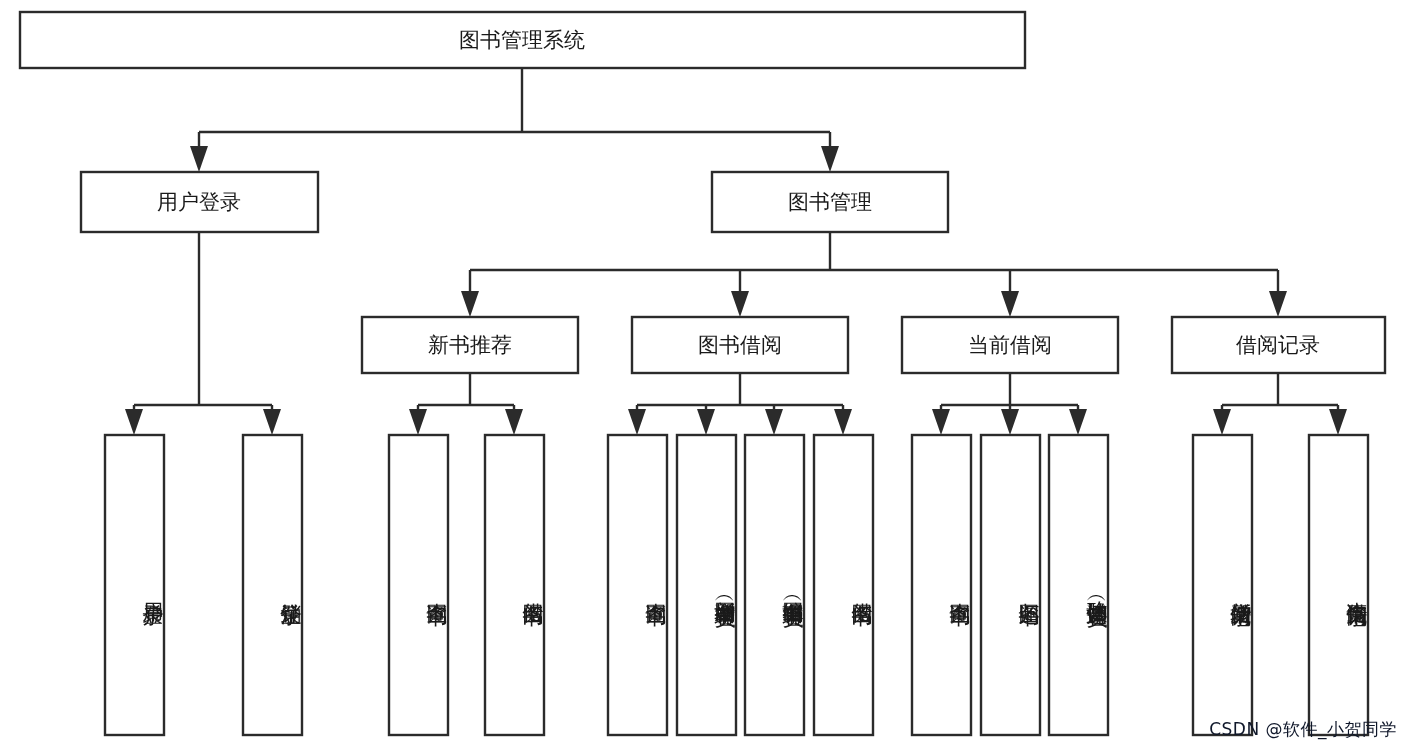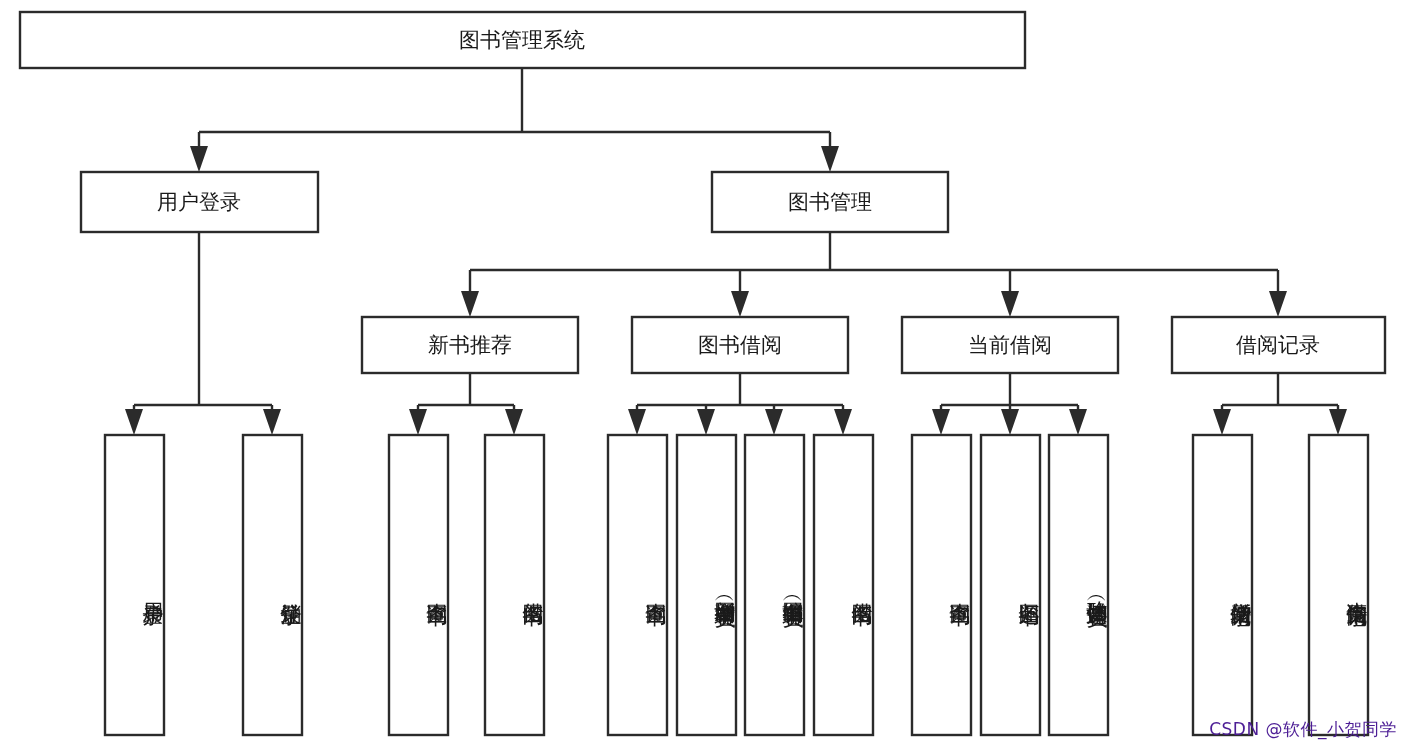--- a/index.html
+++ b/index.html
@@ -67,21 +67,21 @@
     display: flex;
     align-items: flex-start;
     justify-content: center;
   }
   .watermark {
     position: absolute;
     right: 8px;
     bottom: 6px;
     font-family: "DejaVu Sans", "Liberation Sans", sans-serif;
     font-size: 17px;
-    color: #4c1d95;
+    color: #0f172a;
     letter-spacing: 0.5px;
     white-space: nowrap;
     pointer-events: none;
   }
 </style>
 </head>
 <body>
 
 <svg id="chart-root" viewBox="0 0 1405 747">
 

